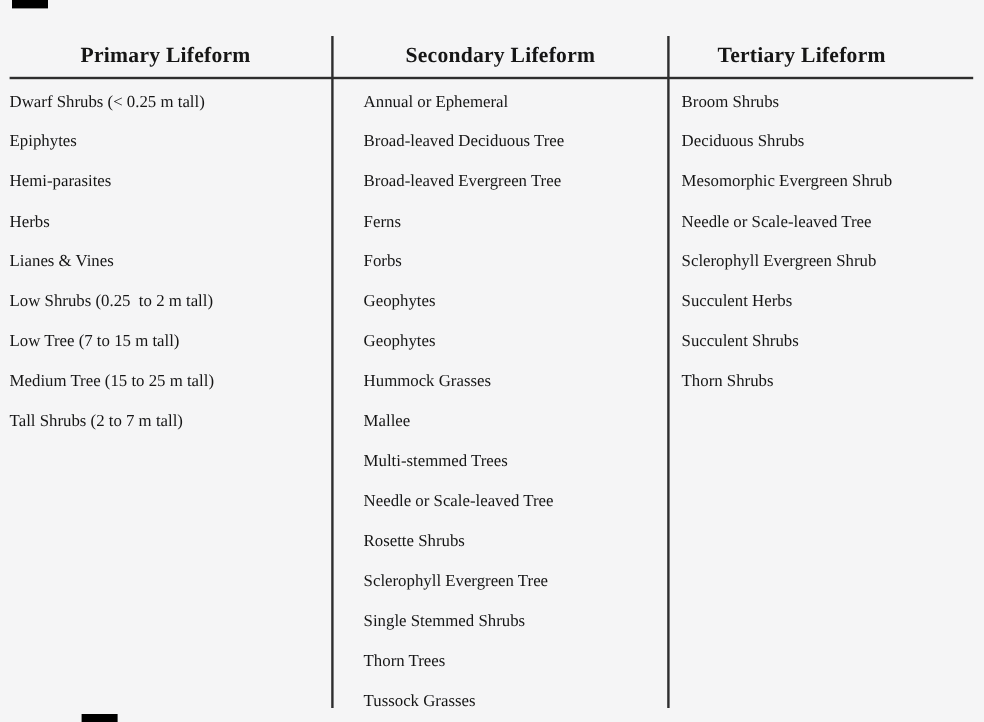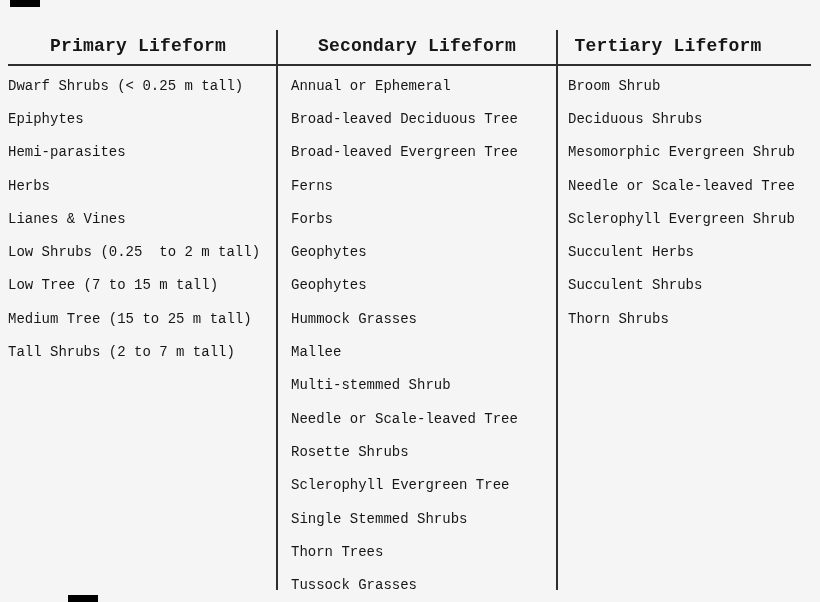--- a/index.html
+++ b/index.html
@@ -1,21 +1,21 @@
 <!DOCTYPE html>
 <html><head>
 <meta charset="utf-8">
 <style>
   html, body { margin: 0; padding: 0; }
   .screen {
     position: relative;
     width: 820px;
     height: 602px;
     background: #f5f5f6;
-    font-family: Liberation Mono, monospace;
+    font-family: Liberation Serif, serif;
     color: #161616;
     overflow: hidden;
   }
   .divider {
     position: absolute;
     top: 30px;
     height: 560px;
     width: 2px;
     background: #2e2e2e;
   }
@@ -40,21 +40,21 @@
   }
   .h1 { left: 0;     width: 276px; }
   .h2 { left: 278px; width: 278px; }
   .h3 { left: 538px; width: 260px; }
   .col-body {
     position: absolute;
     top: 69px;
     font-size: 14px;
   }
   .b1 { left: 8px; }
-  .b2 { left: 291px; text-align: right; }
+  .b2 { left: 303px; text-align: right; }
   .b3 { left: 568px; }
   .cell {
     height: 33.3px;
     display: flex;
     align-items: center;
     white-space: pre; 
   }
   .artifact {
     position: absolute;
     background: #000;
@@ -92,30 +92,30 @@
   <div class="col-body b2">
       <div class="cell">Annual or Ephemeral</div>
       <div class="cell">Broad-leaved Deciduous Tree</div>
       <div class="cell">Broad-leaved Evergreen Tree</div>
       <div class="cell">Ferns</div>
       <div class="cell">Forbs</div>
       <div class="cell">Geophytes</div>
       <div class="cell">Geophytes</div>
       <div class="cell">Hummock Grasses</div>
       <div class="cell">Mallee</div>
-      <div class="cell">Multi-stemmed Shrub</div>
+      <div class="cell">Multi-stemmed Trees</div>
       <div class="cell">Needle or Scale-leaved Tree</div>
       <div class="cell">Rosette Shrubs</div>
       <div class="cell">Sclerophyll Evergreen Tree</div>
       <div class="cell">Single Stemmed Shrubs</div>
       <div class="cell">Thorn Trees</div>
       <div class="cell">Tussock Grasses</div>
     </div>
   <div class="col-body b3">
-      <div class="cell">Broom Shrub</div>
+      <div class="cell">Broom Shrubs</div>
       <div class="cell">Deciduous Shrubs</div>
       <div class="cell">Mesomorphic Evergreen Shrub</div>
       <div class="cell">Needle or Scale-leaved Tree</div>
       <div class="cell">Sclerophyll Evergreen Shrub</div>
       <div class="cell">Succulent Herbs</div>
       <div class="cell">Succulent Shrubs</div>
       <div class="cell">Thorn Shrubs</div>
     </div>
 
 </div>

